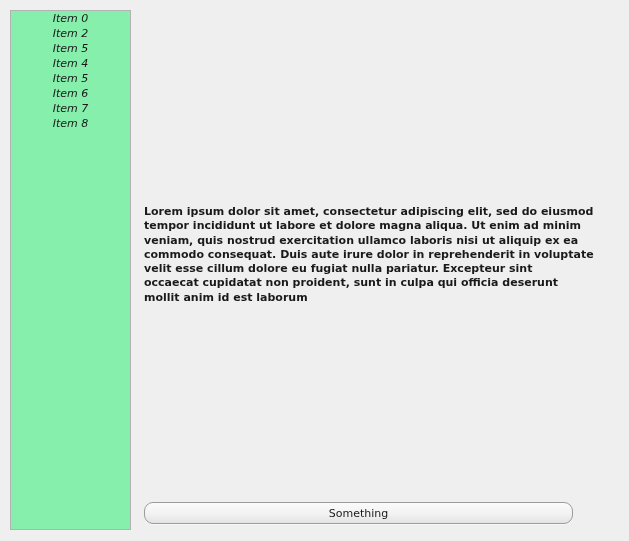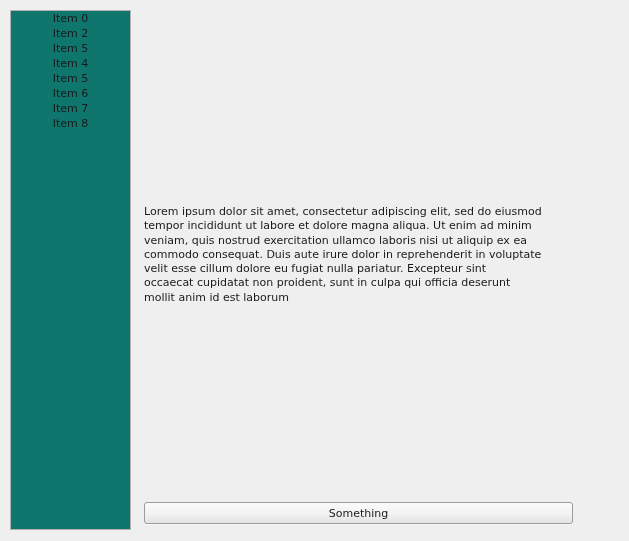--- a/index.html
+++ b/index.html
@@ -17,23 +17,24 @@
     background: #efefef;
   }
 
   
   .listbox {
     position: absolute;
     left: 10px;
     top: 10px;
     width: 121px;
     height: 520px;
-    background: #0f766e;
+    background: #86efac;
     border: 1px solid #b2b2b2;
     overflow: hidden;
+    font-style: italic;
   }
   .list-inner { padding-top: 0px; }
   .list-item {
     height: 15px;
     line-height: 15px;
     font-size: 11px;
     color: #1a1a1a;
     text-align: center;
     white-space: nowrap;
     cursor: default;
@@ -42,31 +43,32 @@
   
   .description {
     position: absolute;
     left: 144px;
     top: 205px;
     width: 469px;
     font-size: 11px;
     line-height: 14.3px;
     color: #1a1a1a;
     white-space: pre-line;
+    font-weight: bold;
   }
 
   
   .push-button {
     position: absolute;
     left: 144px;
     top: 502px;
     width: 429px;
     height: 22px;
     border: 1px solid #9c9c9c;
-    border-radius: 3px;
+    border-radius: 9px;
     background: linear-gradient(to bottom, #fbfbfb 0%, #f2f2f2 55%, #e3e3e3 100%);
     box-shadow: 0 1px 0 rgba(255,255,255,0.55);
     display: flex;
     align-items: center;
     justify-content: center;
     font-family: "DejaVu Sans", "Liberation Sans", sans-serif;
     font-size: 11px;
     color: #1a1a1a;
     cursor: default;
     padding: 0;

